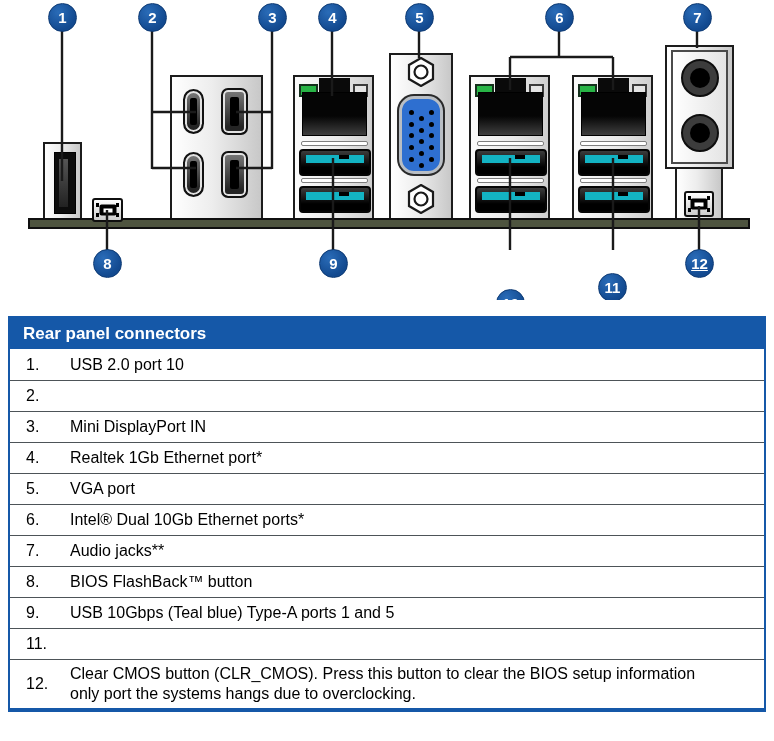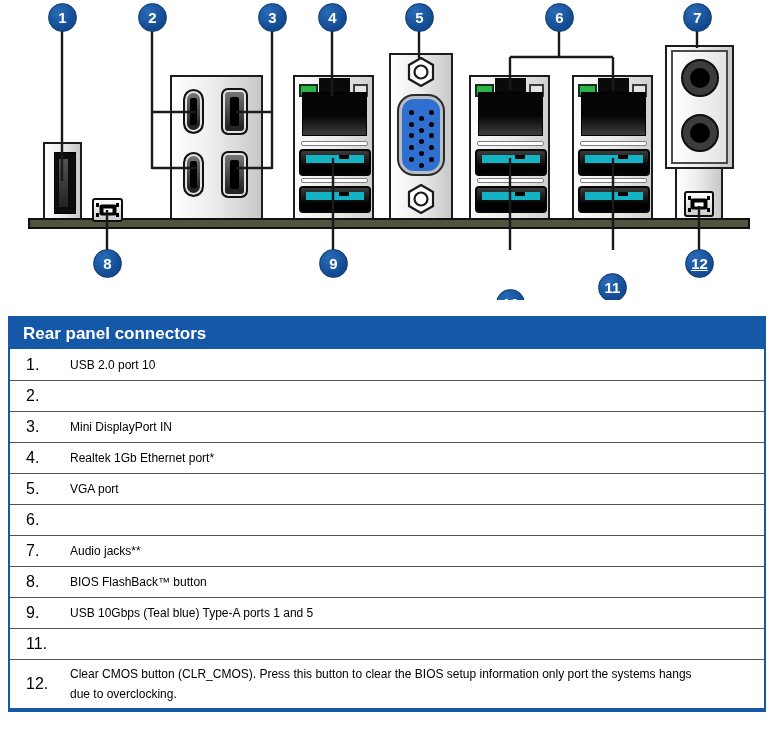--- a/index.html
+++ b/index.html
@@ -56,21 +56,21 @@
   
   .lines{position:absolute;left:0;top:0;z-index:5;pointer-events:none;}
   .badge{position:absolute;width:29px;height:29px;border-radius:50%;background:radial-gradient(circle at 35% 30%,#2a6cb8 0%,#12498f 70%);border:1px solid #0d3a74;color:#fff;font-weight:bold;font-size:15px;display:flex;align-items:center;justify-content:center;box-sizing:border-box;z-index:6;}
 
   
   .tbl{position:absolute;left:8px;top:316px;width:758px;border:2px solid #1558a8;border-bottom-width:4px;box-sizing:border-box;background:#fff;}
   .tbl-header{height:31px;line-height:31px;background:#1558a8;color:#fff;font-weight:bold;font-size:17px;padding-left:13px;}
   .row{display:flex;align-items:center;min-height:31px;box-sizing:border-box;}
   .row + .row{border-top:1.5px solid #4d5358;}
   .num{width:60px;padding-left:16px;font-size:16px;color:#000;flex-shrink:0;box-sizing:border-box;}
-  .desc{flex:1;font-size:12px;color:#000;line-height:20px;padding:4px 60px 4px 0;}
+  .desc{flex:1;font-size:16px;color:#000;line-height:20px;padding:4px 60px 4px 0;}
 </style>
 </head>
 <body>
 
 <div class="diagram">
 
   <div class="bracket" style="left:43px;top:142px;width:39px;height:80px;">
     <div class="usb2-port" style="left:9px;top:8px;">
       <div class="usb2-tongue"></div>
     </div>
@@ -246,20 +246,21 @@
       <div class="row">
         <div class="num">4.</div>
         <div class="desc">Realtek 1Gb Ethernet port*</div>
       </div>
       <div class="row">
         <div class="num">5.</div>
         <div class="desc">VGA port</div>
       </div>
       <div class="row">
         <div class="num">6.</div>
+        <div class="desc">Intel® Dual 10Gb Ethernet ports*</div>
       </div>
       <div class="row">
         <div class="num">7.</div>
         <div class="desc">Audio jacks**</div>
       </div>
       <div class="row">
         <div class="num">8.</div>
         <div class="desc">BIOS FlashBack™ button</div>
       </div>
       <div class="row">

